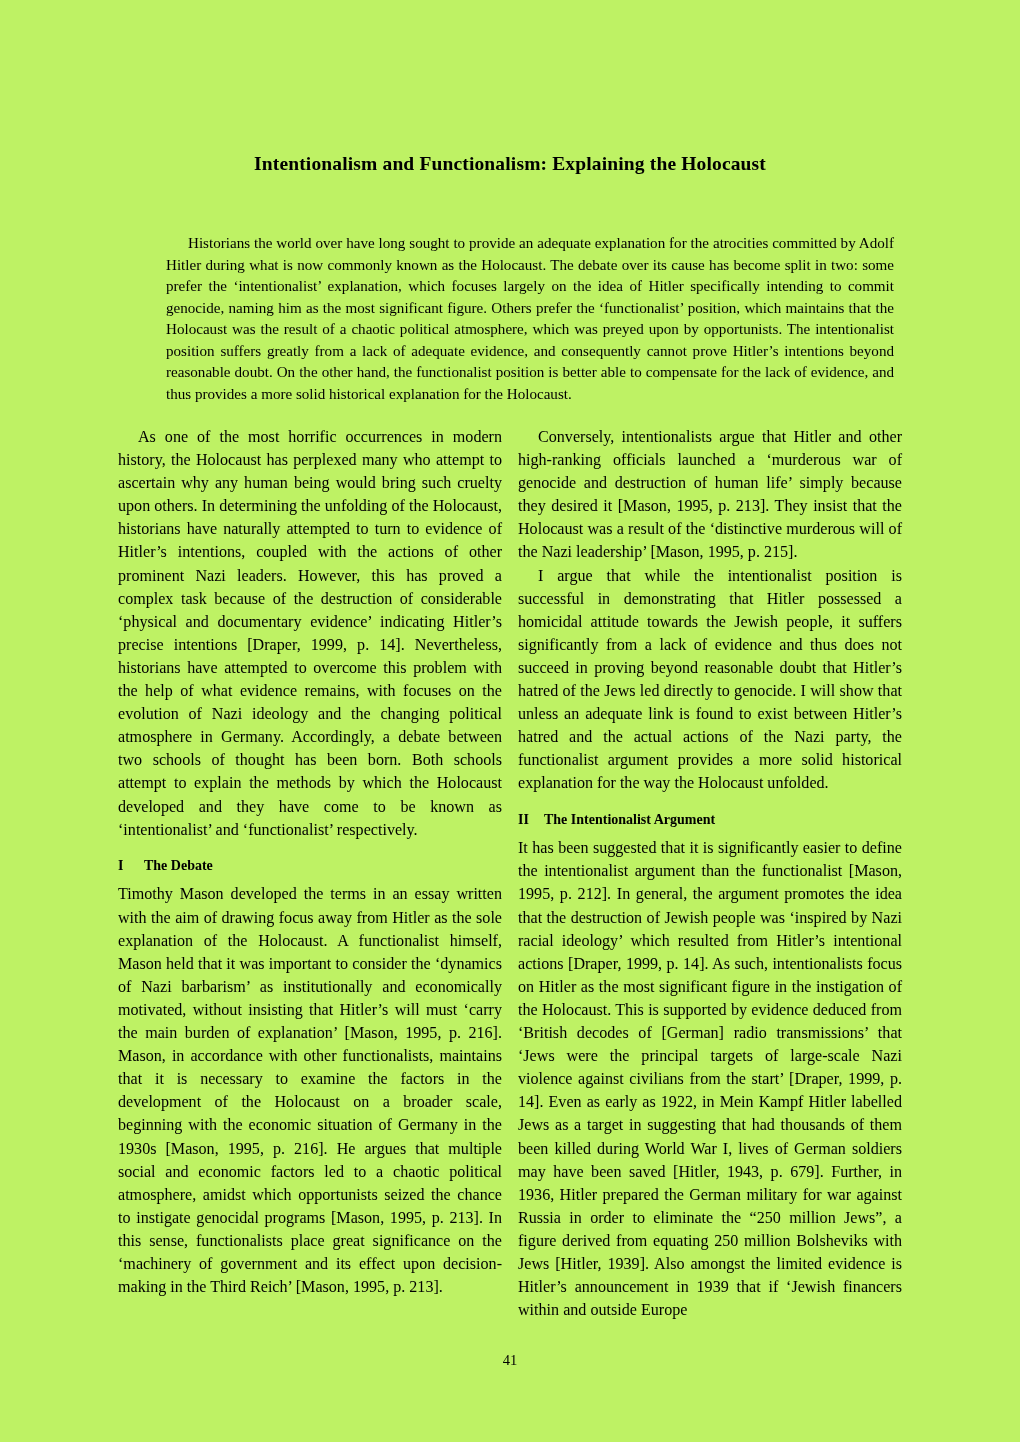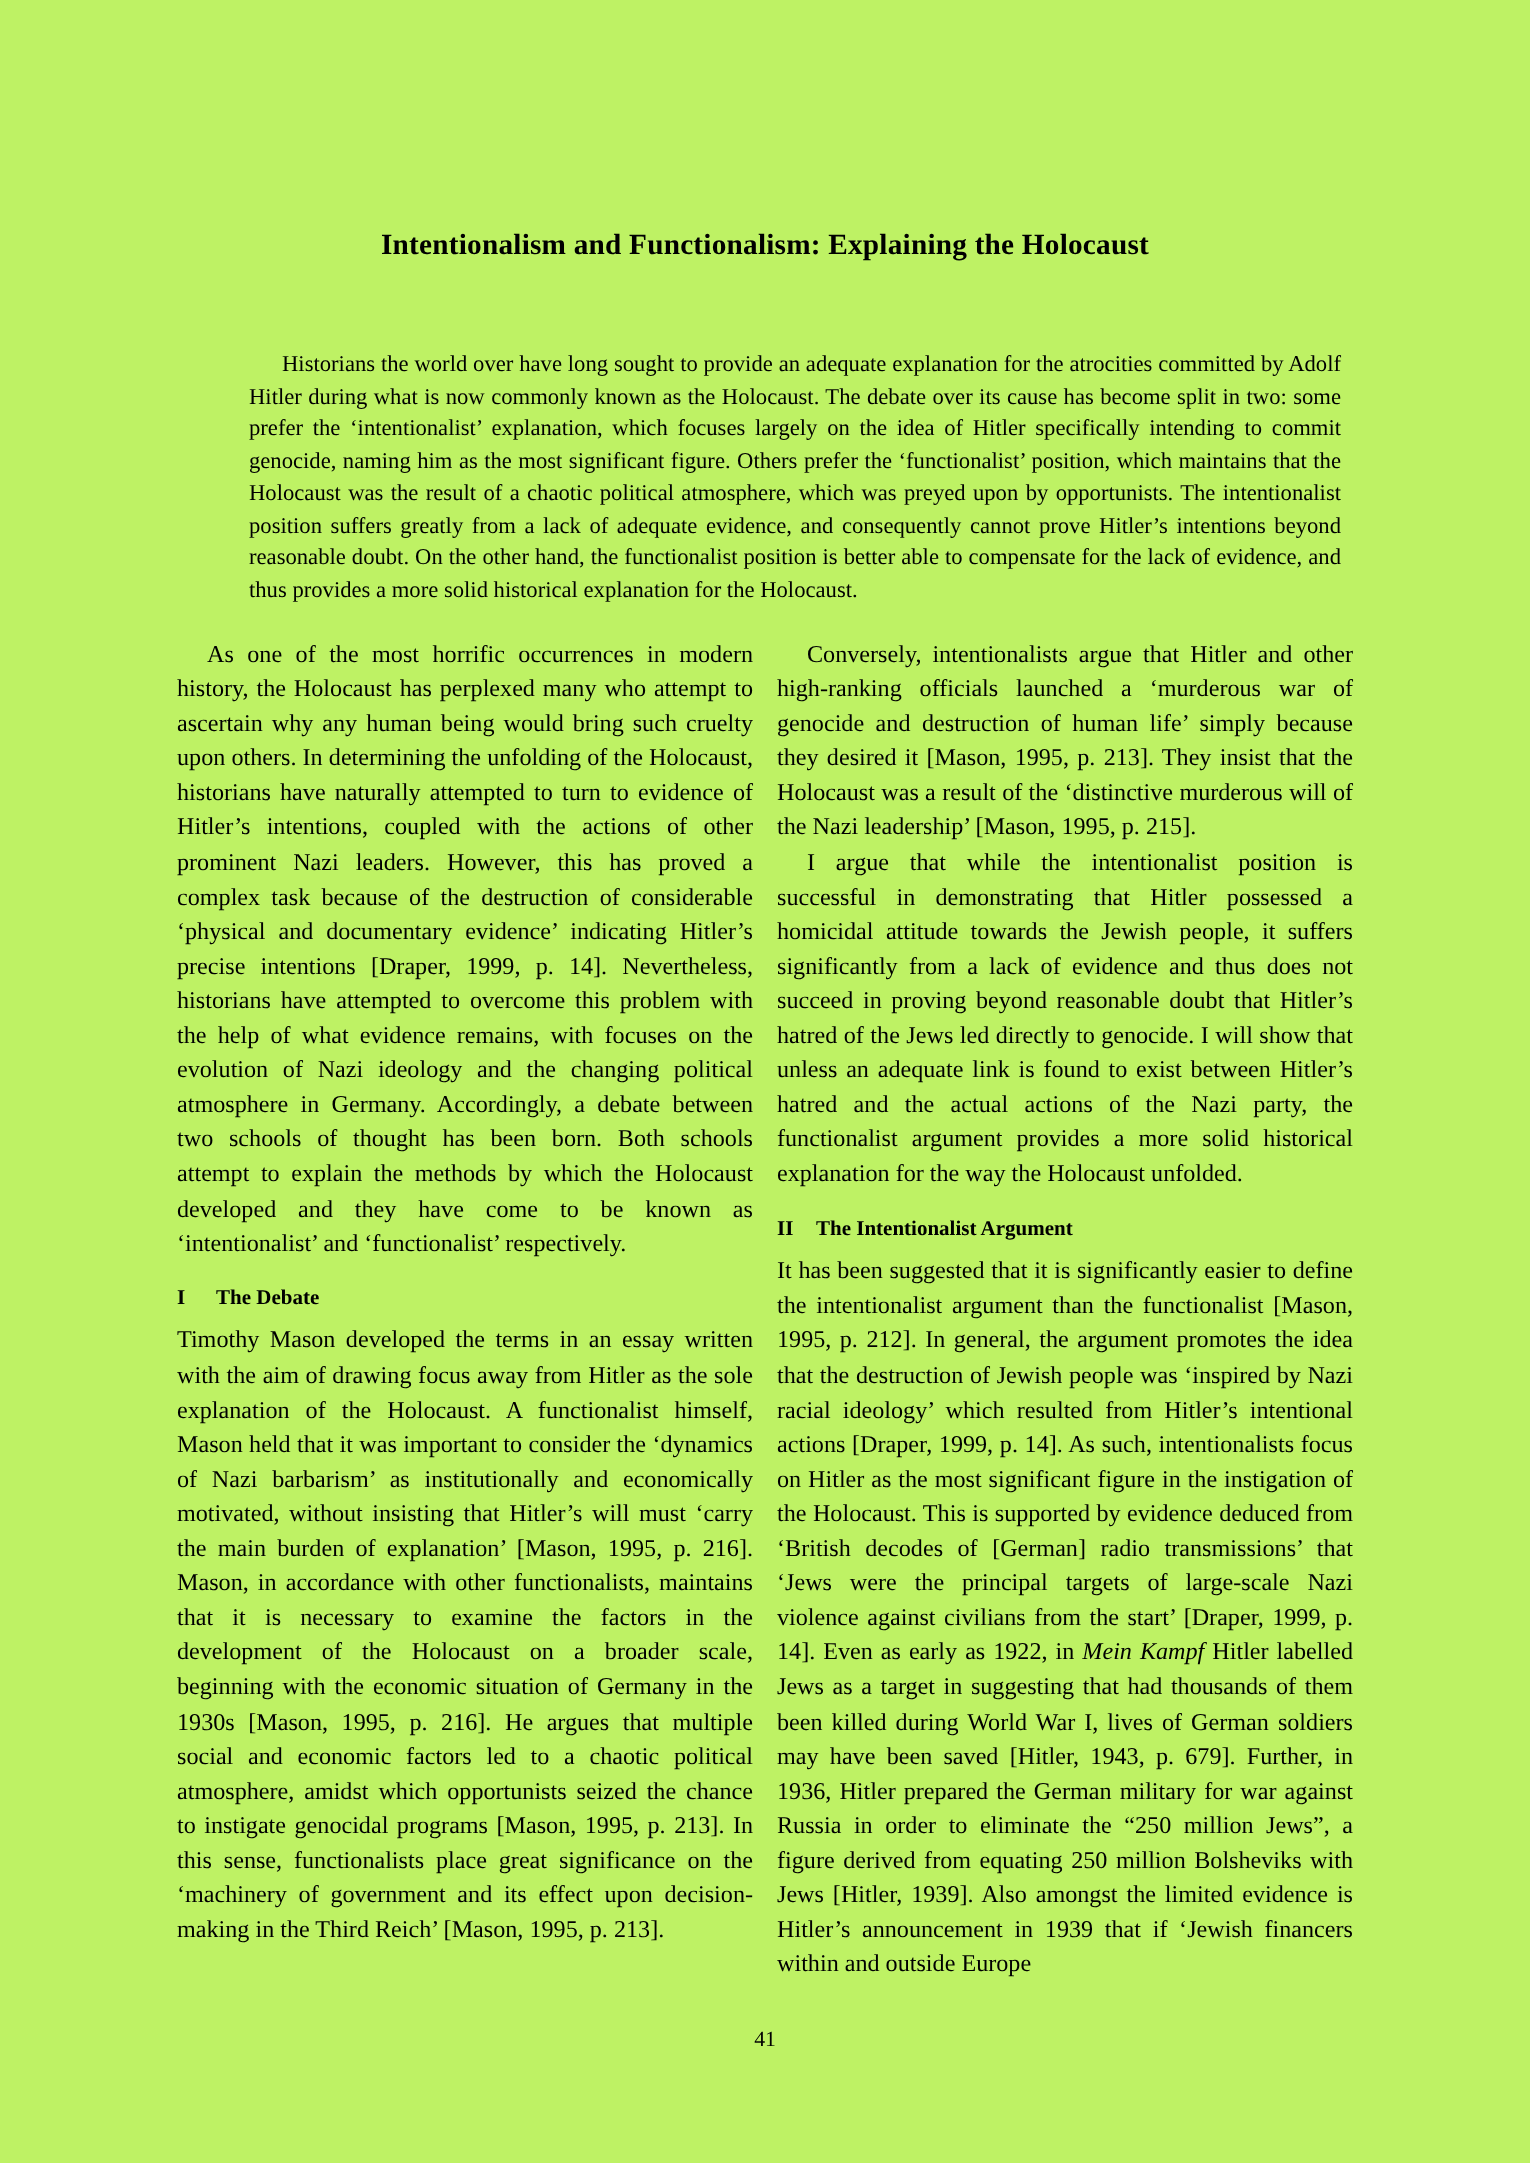--- a/index.html
+++ b/index.html
@@ -98,21 +98,21 @@
     margin: 0;
     padding-top: 17px;
     padding-bottom: 8px;
     line-height: 1.2;
     text-align: left;
   }
   .section-head .sec-num {
     display: inline-block;
     min-width: 26px;
   }
-  .italic { font-style: italic; }
+  .italic { }
 
   
   .folio {
     position: absolute;
     left: 0;
     right: 0;
     top: 1352px;
     text-align: center;
     font-size: 14.5px;
   }

